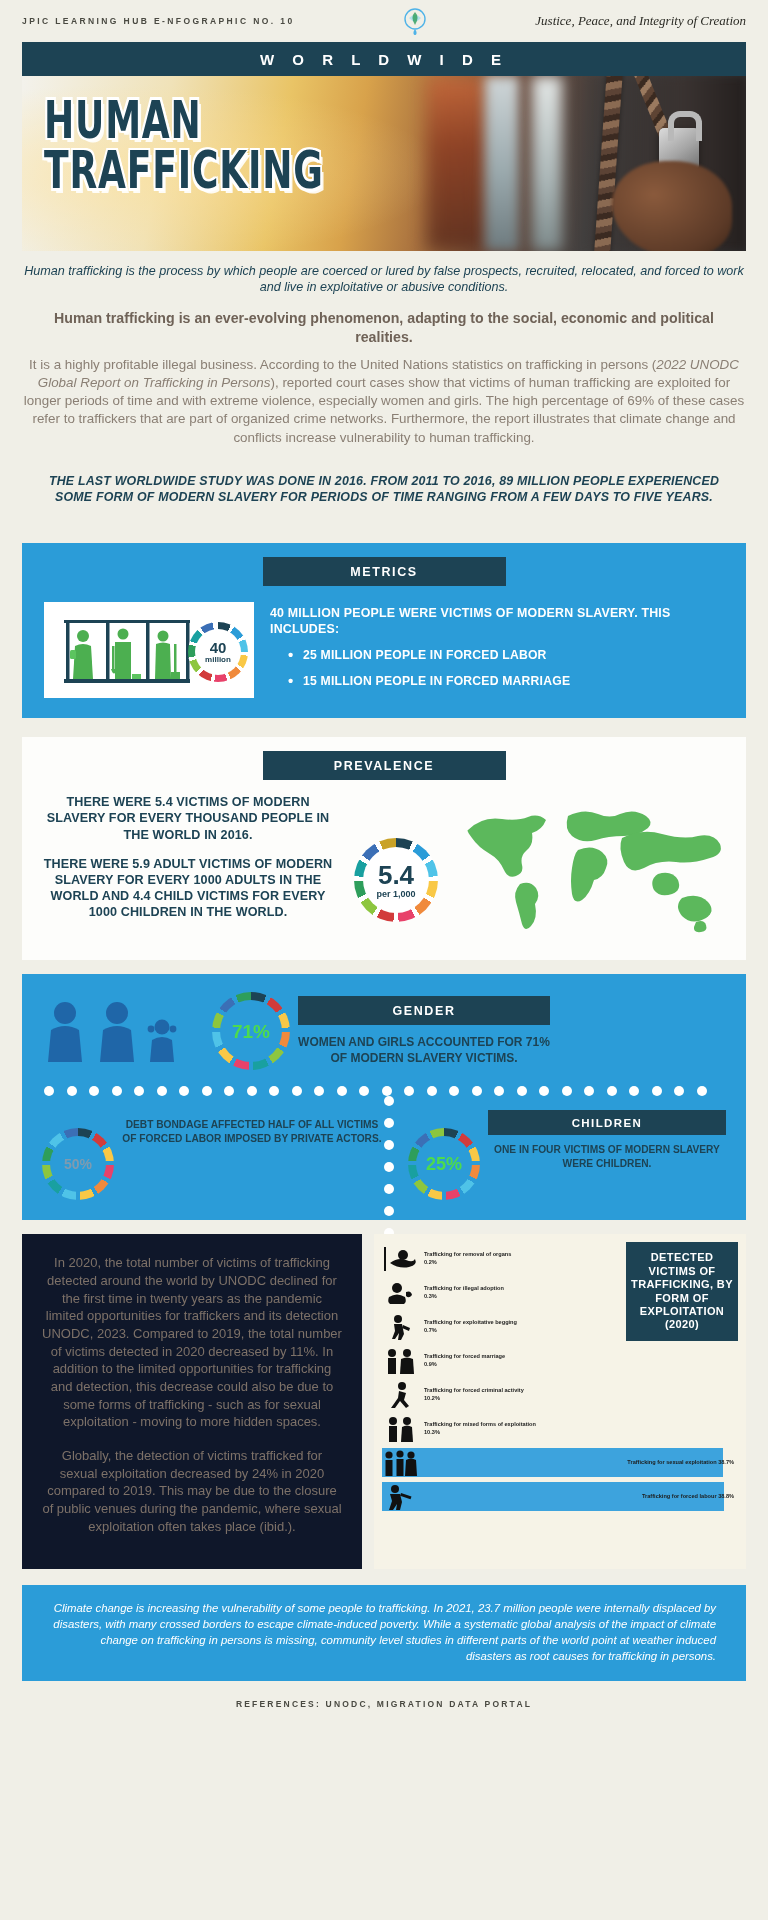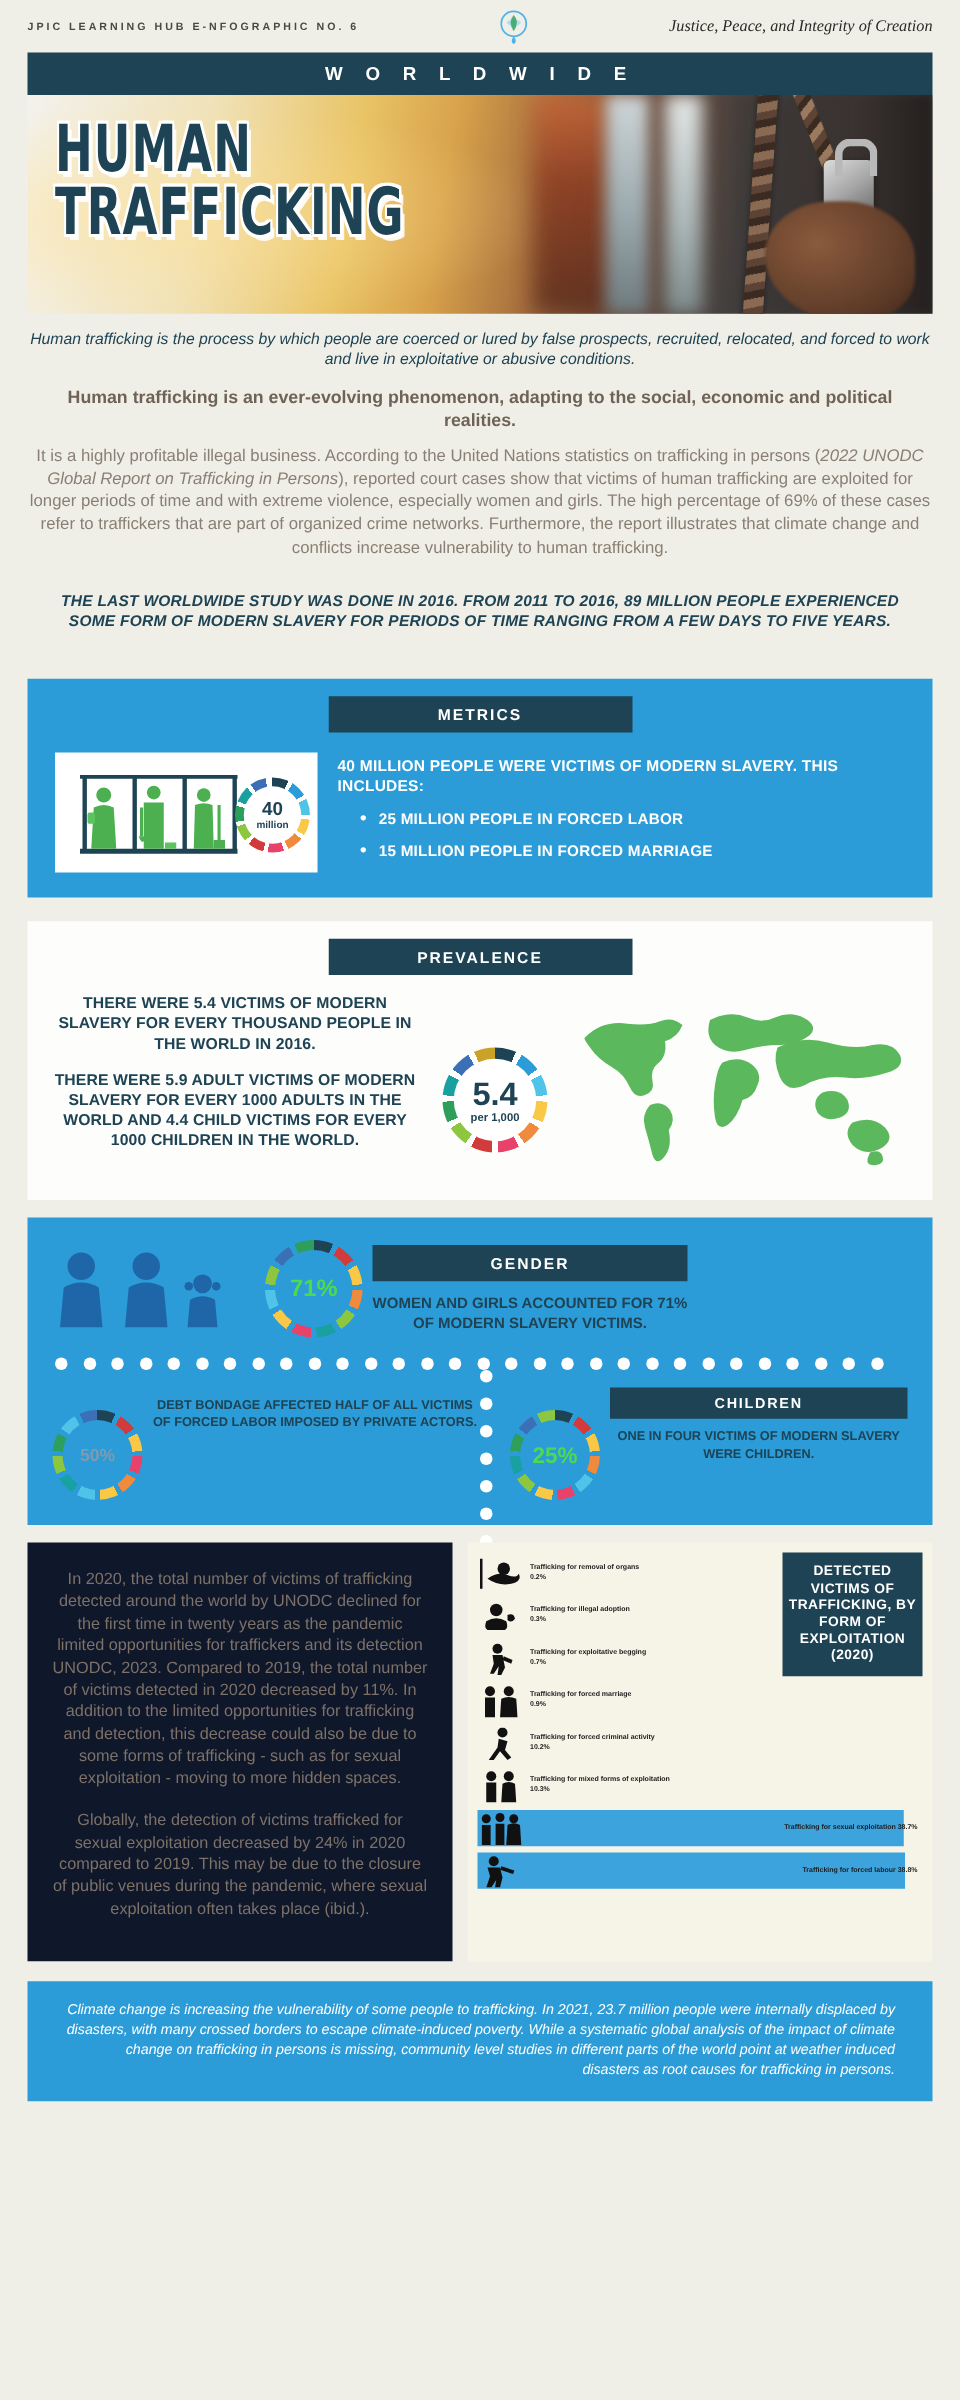--- a/index.html
+++ b/index.html
@@ -247,21 +247,21 @@
     margin-top: 18px; text-align: center; font-size: 8.5px;
     letter-spacing: 2.2px; font-weight: 700; color: #4a4a42;
   }
 </style>
 </head>
 <body>
 
 <div class="page">
 
   <div class="topbar">
-    <div class="kicker">JPIC LEARNING HUB E-NFOGRAPHIC NO. 6</div>
+    <div class="kicker">JPIC LEARNING HUB E-NFOGRAPHIC NO. 10</div>
     <div class="spacer"></div>
     <div class="logo-wrap">
       <svg width="30" height="30" viewBox="0 0 30 30">
         <circle cx="15" cy="13" r="10" fill="none" stroke="#4fb3e8" stroke-width="1.4"></circle>
         <path d="M15 23 C12 27 14 29 15 29 C16 29 18 27 15 23 Z" fill="#4fb3e8"></path>
         <path d="M9 12 Q15 6 21 12 Q15 19 9 12 Z" fill="#7fd6f0" opacity=".55"></path>
         <path d="M15 6 Q20 11 15 19 Q10 11 15 6 Z" fill="#2e9e5b" opacity=".8"></path>
       </svg>
     </div>
     <div class="spacer"></div>
@@ -599,14 +599,15 @@
             <span>Trafficking for forced labour</span>
             <span class="pct">38.8%</span>
           </div>
         </div>
       </div>
     </div>
   </div>
 
   <div class="climate">Climate change is increasing the vulnerability of some people to trafficking. In 2021, 23.7 million people were internally displaced by disasters, with many crossed borders to escape climate-induced poverty. While a systematic global analysis of the impact of climate change on trafficking in persons is missing, community level studies in different parts of the world point at weather induced disasters as root causes for trafficking in persons.</div>
 
+  <div class="refs">REFERENCES: UNODC, MIGRATION DATA PORTAL</div>
 
 </div>
 
 </body></html>

